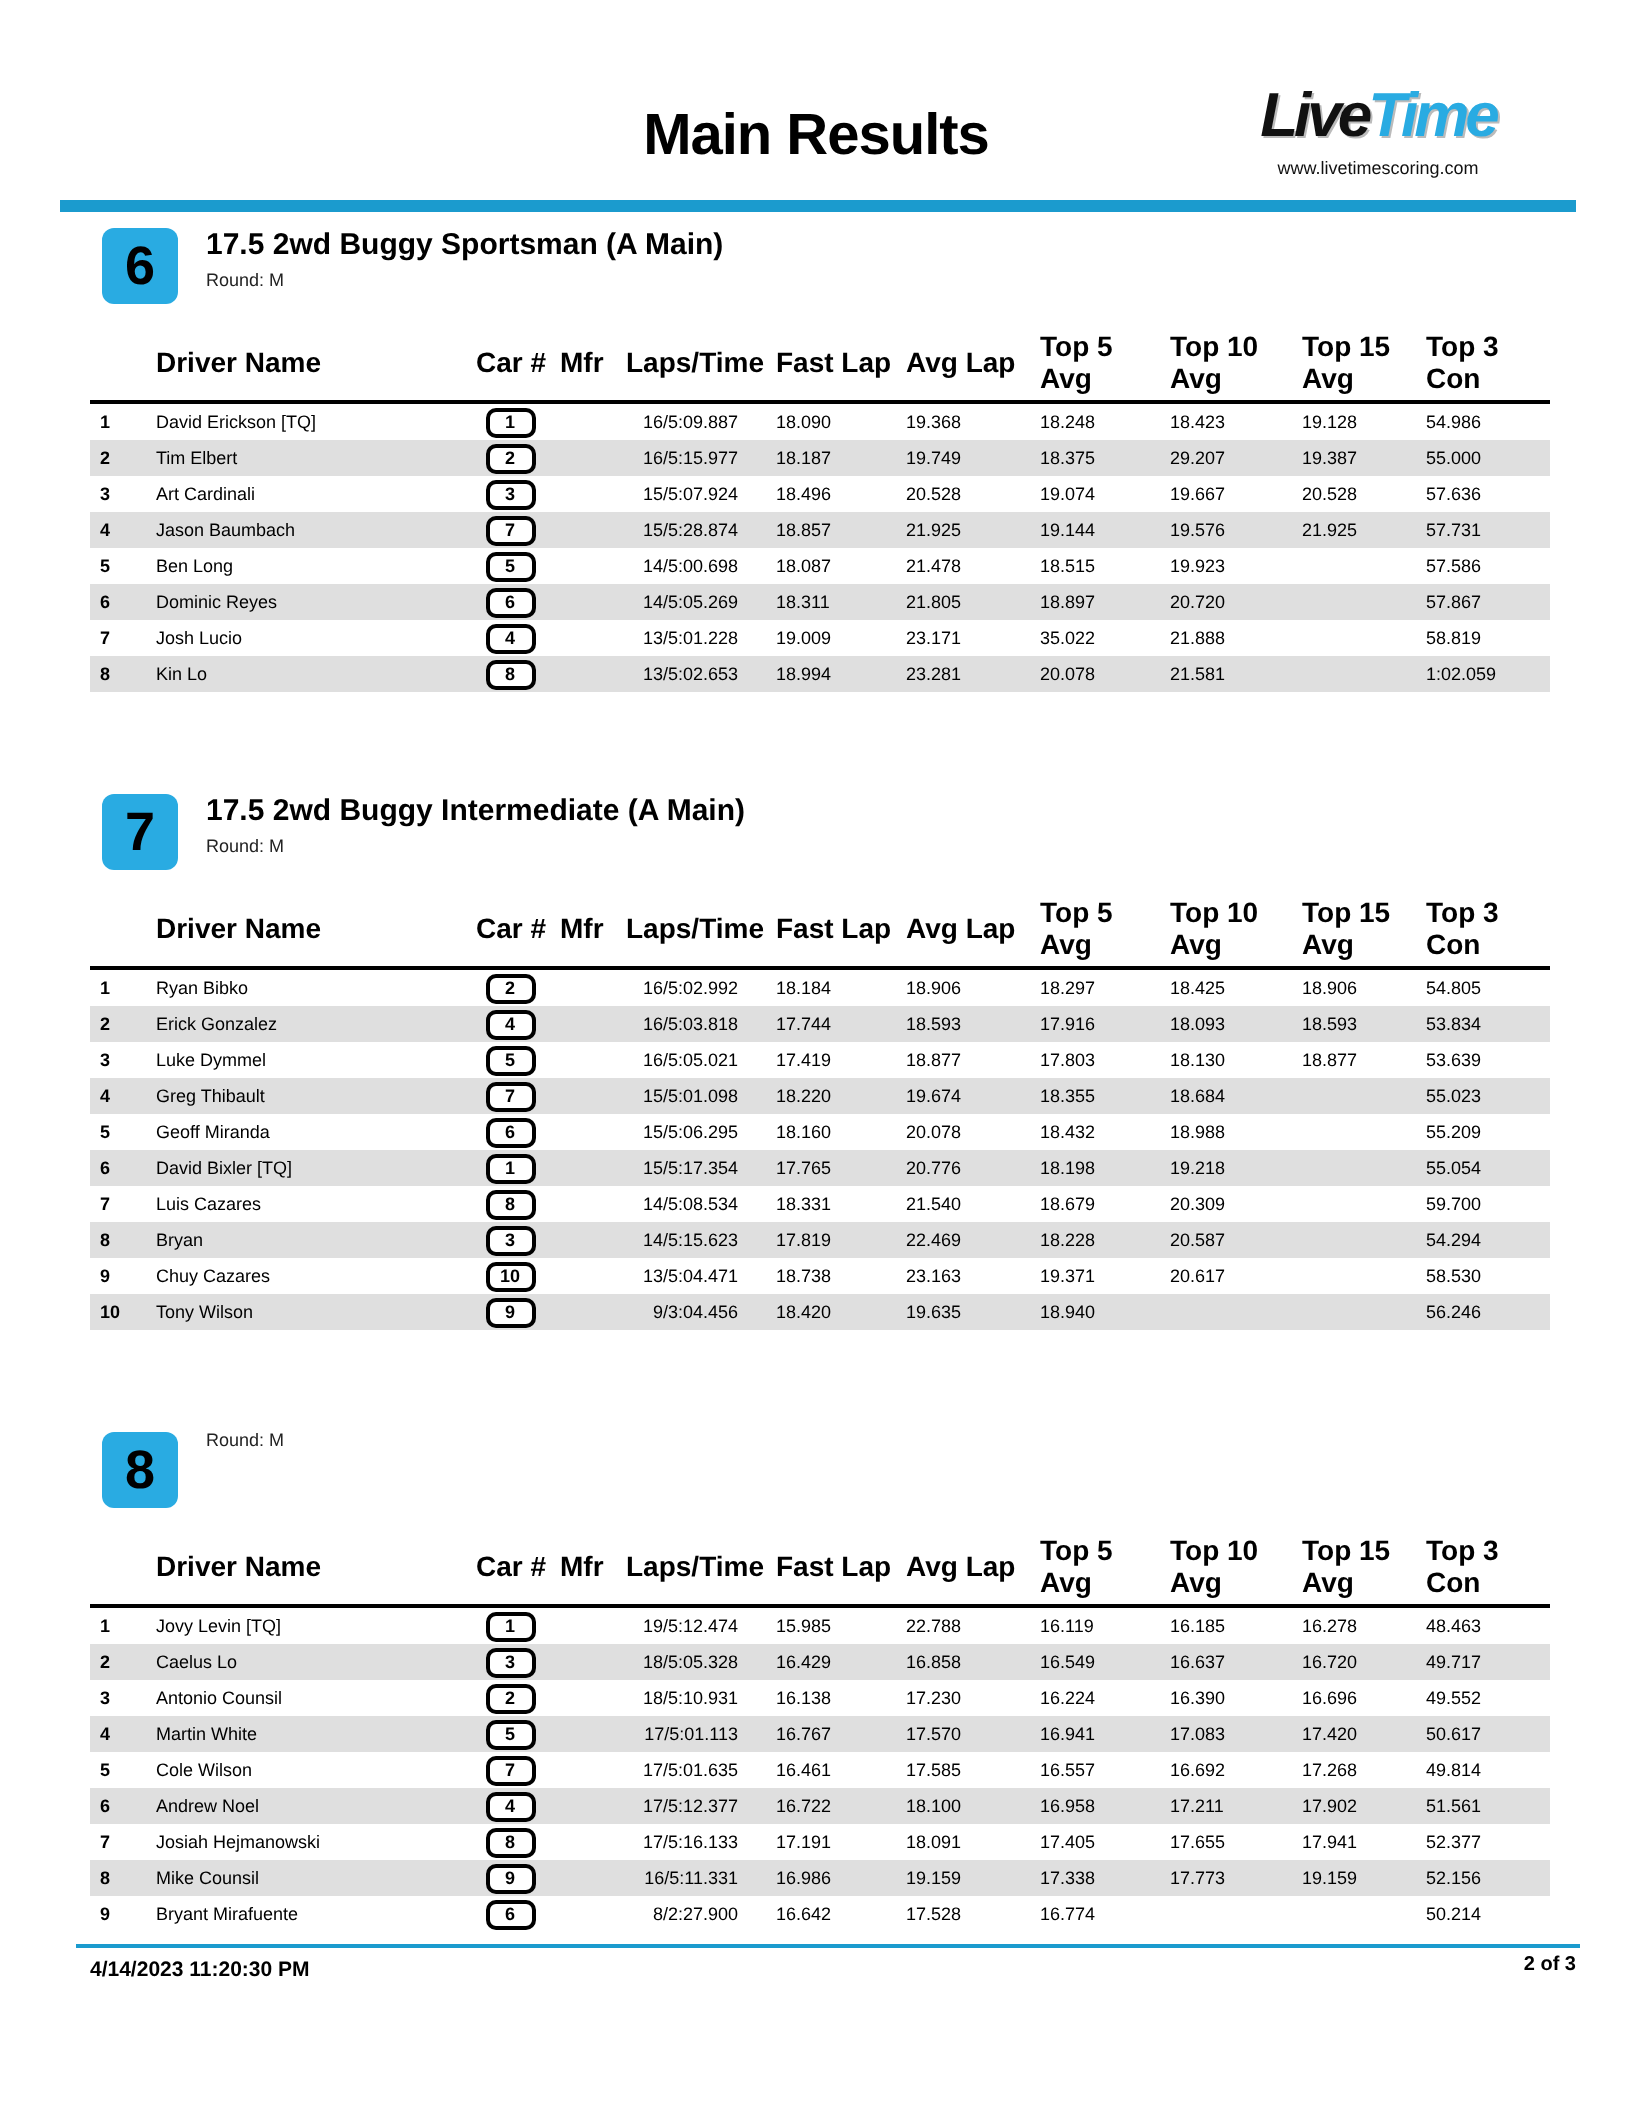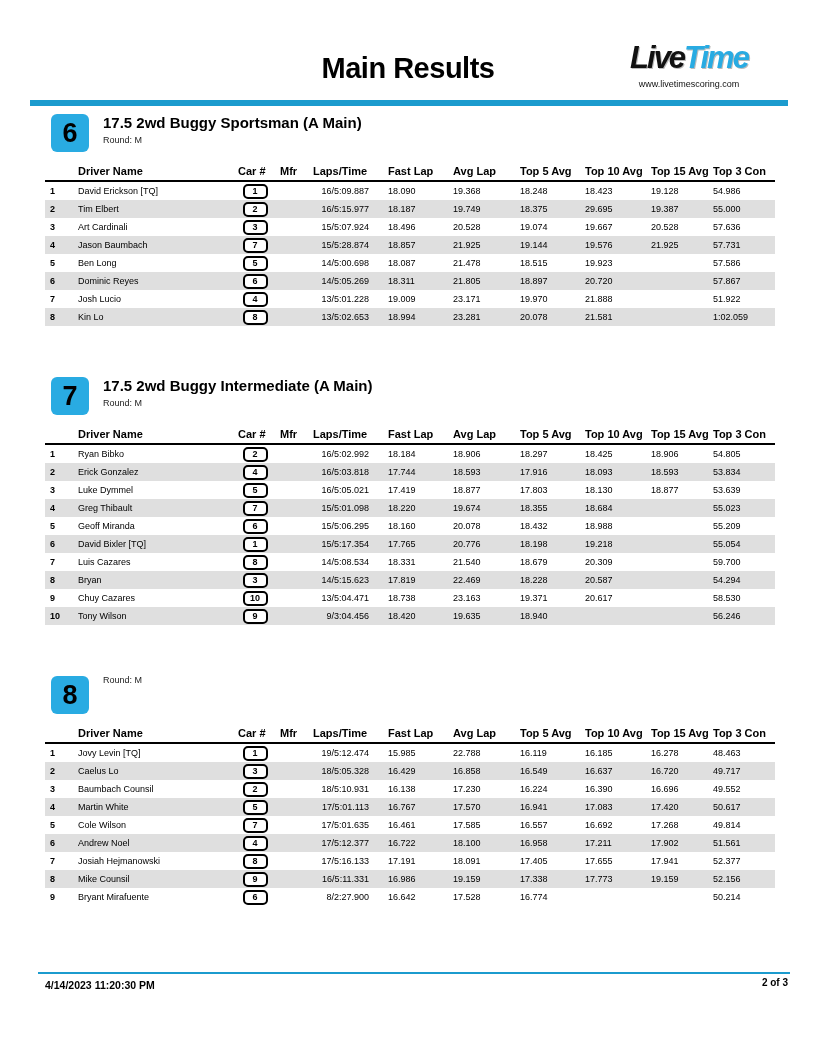--- a/index.html
+++ b/index.html
@@ -30,21 +30,21 @@
     position:absolute; left:6px; top:1px; width:38px; height:38px;
     background:#29ABE2; border-radius:6px; text-align:center;
     line-height:38px; font-size:27px; font-weight:bold; color:#000;
   }
   .section-title { font-size:15px; font-weight:bold; padding-top:1px; }
   .section-round { font-size:9px; color:#222; margin-top:4px; }
 
   
   table { border-collapse:collapse; width:730px; table-layout:fixed; font-size:9px; }
   thead th {
-    text-align:left; font-weight:bold; font-size:11px;
+    text-align:left; font-weight:bold; font-size:14px;
     border-bottom:2px solid #000; padding:4px 0 3px 3px;
   }
   thead th.col-pos { padding-left:0; }
   thead th.col-car { padding-left:5px; }
   thead th.col-driver { padding-left:8px; }
   tbody td { padding:3px 0 3px 3px; height:11px; line-height:11px; }
   tbody tr:nth-child(even) { background:#DFDFDF; }
   td.pos { font-weight:bold; padding-left:5px; }
   td.driver { padding-left:8px;margin-top:24px; }
   td.car { text-align:center; padding:1.5px 0; }
@@ -129,21 +129,21 @@
             </tr>
             <tr>
               <td class="pos">2</td>
               <td class="driver">Tim Elbert</td>
               <td class="car"><span class="car-badge">2</span></td>
               <td class="mfr"></td>
               <td class="laps">16/5:15.977</td>
               <td class="fast">18.187</td>
               <td class="avg">19.749</td>
               <td class="top5">18.375</td>
-              <td class="top10">29.695</td>
+              <td class="top10">29.207</td>
               <td class="top15">19.387</td>
               <td class="top3">55.000</td>
             </tr>
             <tr>
               <td class="pos">3</td>
               <td class="driver">Art Cardinali</td>
               <td class="car"><span class="car-badge">3</span></td>
               <td class="mfr"></td>
               <td class="laps">15/5:07.924</td>
               <td class="fast">18.496</td>
@@ -193,24 +193,24 @@
               <td class="top3">57.867</td>
             </tr>
             <tr>
               <td class="pos">7</td>
               <td class="driver">Josh Lucio</td>
               <td class="car"><span class="car-badge">4</span></td>
               <td class="mfr"></td>
               <td class="laps">13/5:01.228</td>
               <td class="fast">19.009</td>
               <td class="avg">23.171</td>
-              <td class="top5">19.970</td>
+              <td class="top5">35.022</td>
               <td class="top10">21.888</td>
               <td class="top15"></td>
-              <td class="top3">51.922</td>
+              <td class="top3">58.819</td>
             </tr>
             <tr>
               <td class="pos">8</td>
               <td class="driver">Kin Lo</td>
               <td class="car"><span class="car-badge">8</span></td>
               <td class="mfr"></td>
               <td class="laps">13/5:02.653</td>
               <td class="fast">18.994</td>
               <td class="avg">23.281</td>
               <td class="top5">20.078</td>
@@ -446,21 +446,21 @@
               <td class="laps">18/5:05.328</td>
               <td class="fast">16.429</td>
               <td class="avg">16.858</td>
               <td class="top5">16.549</td>
               <td class="top10">16.637</td>
               <td class="top15">16.720</td>
               <td class="top3">49.717</td>
             </tr>
             <tr>
               <td class="pos">3</td>
-              <td class="driver">Baumbach Counsil</td>
+              <td class="driver">Antonio Counsil</td>
               <td class="car"><span class="car-badge">2</span></td>
               <td class="mfr"></td>
               <td class="laps">18/5:10.931</td>
               <td class="fast">16.138</td>
               <td class="avg">17.230</td>
               <td class="top5">16.224</td>
               <td class="top10">16.390</td>
               <td class="top15">16.696</td>
               <td class="top3">49.552</td>
             </tr>

